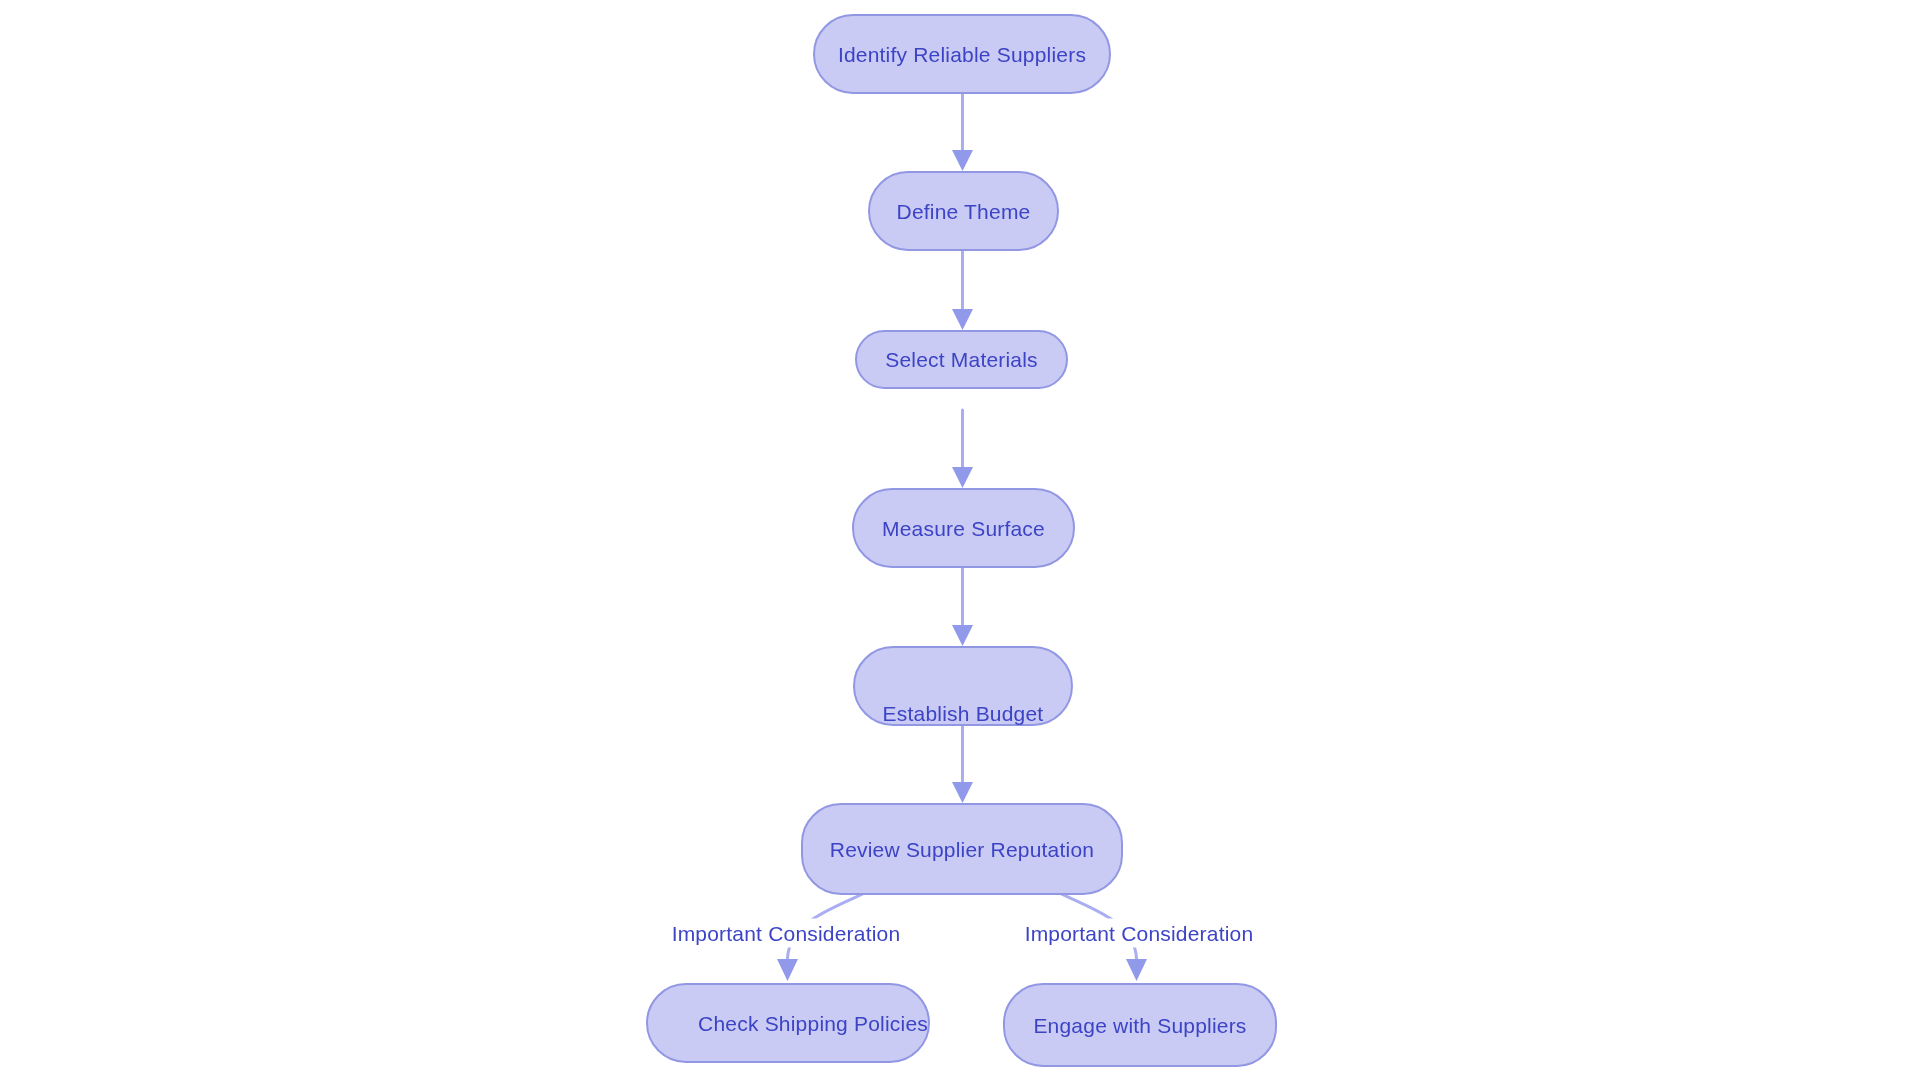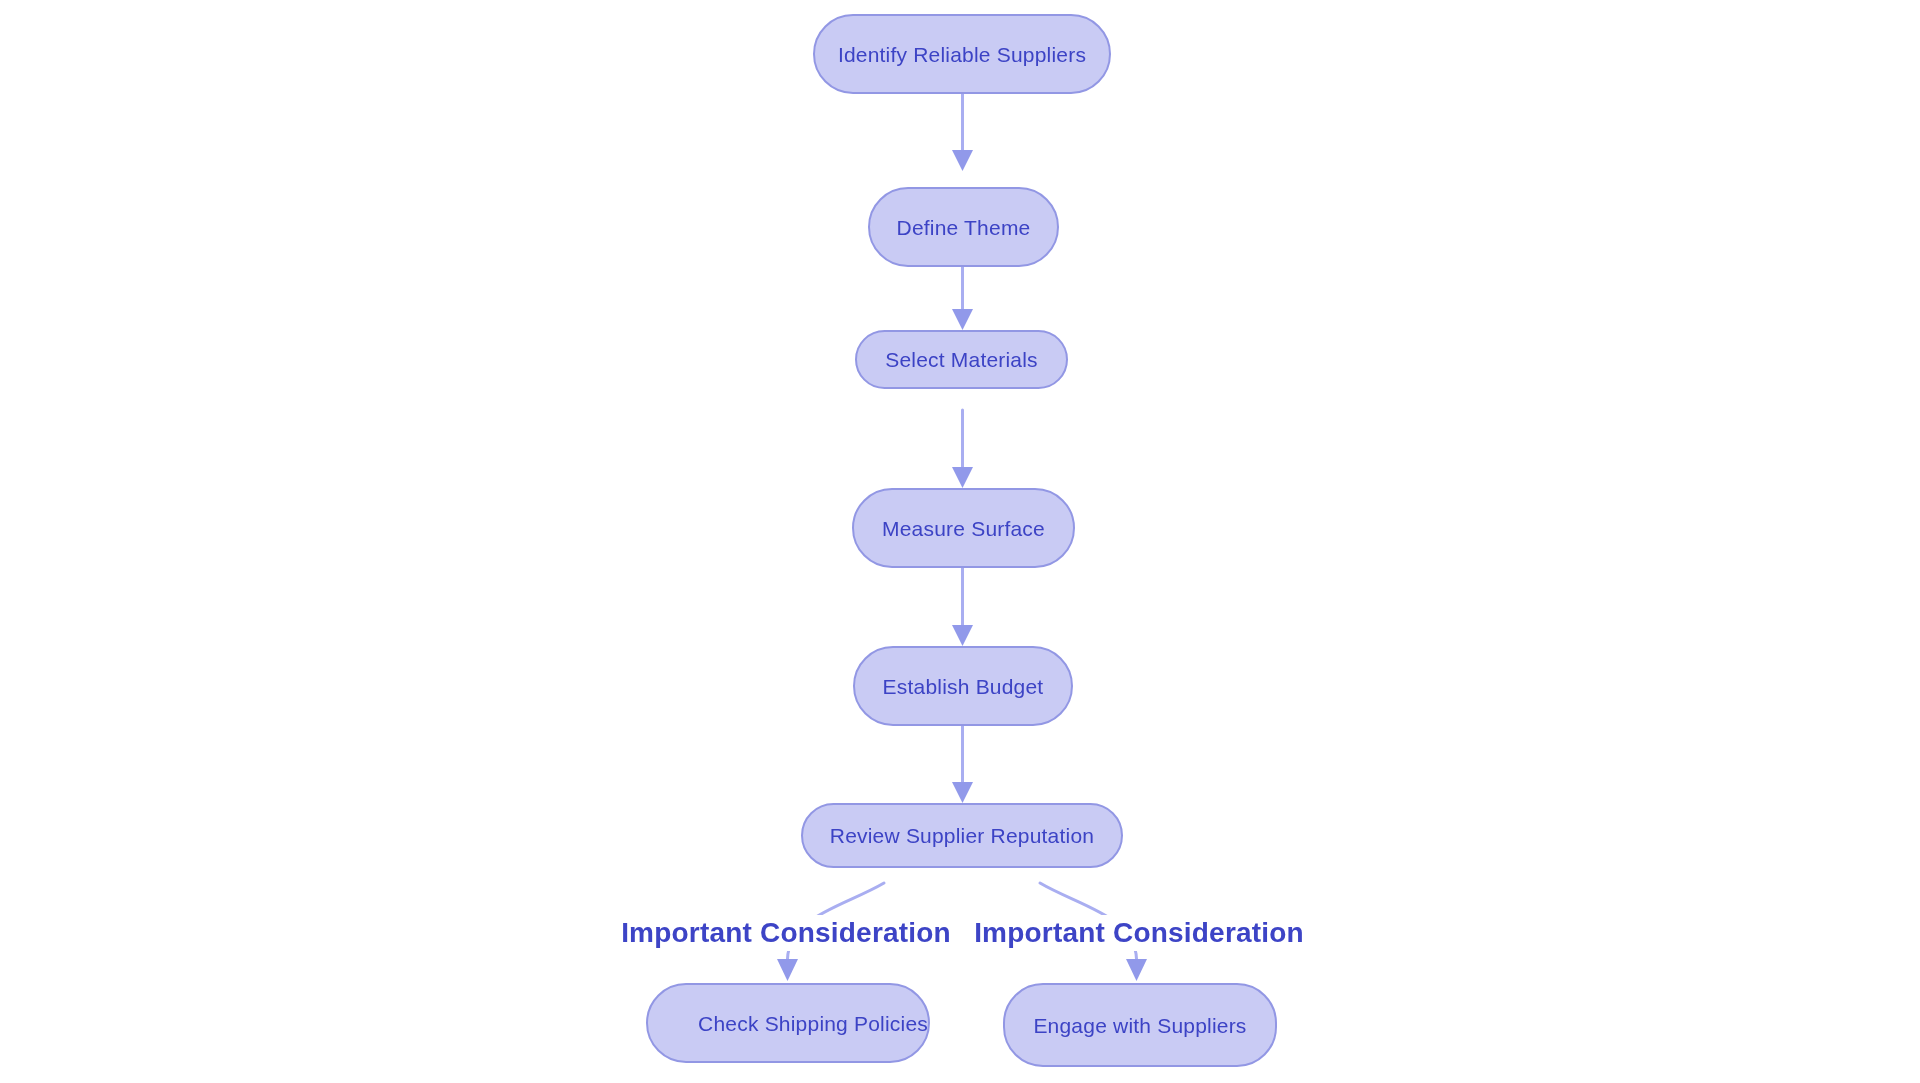--- a/index.html
+++ b/index.html
@@ -45,26 +45,25 @@
     align-items: center;
     justify-content: center;
     white-space: nowrap;
     letter-spacing: 0.2px;
   }
   .edge-label {
     position: absolute;
     transform: translate(-50%, -50%);
     background: #ffffff;
     color: var(--edge-label-text, #3d44c6);
-    font-size: 28px;
+    font-size: 21px;
     line-height: 1;
     padding: 4px 6px;
     white-space: nowrap;
     letter-spacing: 0.2px;
-    font-weight: bold;
   }
 </style>
 </head>
 <body>
 
 <div id="canvas">
 
   <svg id="edge-layer" viewBox="0 0 1920 1083" xmlns="http://www.w3.org/2000/svg">
 
     <line class="edge-line" x1="962.5" y1="94" x2="962.5" y2="152"></line>
@@ -86,37 +85,37 @@
     <polygon class="edge-arrow" points="777,959 798,959 787.5,981"></polygon>
 
     <path class="edge-line" d="M 1040 883 C 1079 906, 1135 916, 1136.5 959"></path>
     <polygon class="edge-arrow" points="1126,959 1147,959 1136.5,981"></polygon>
   </svg>
 
   <div class="node" style="left:813px; top:14px; width:298px; height:80px;text-align:center;">
     <span>Identify Reliable Suppliers</span>
   </div>
 
-  <div class="node" style="left:868px; top:171px; width:191px; height:80px;margin-top:16px;">
+  <div class="node" style="left:868px; top:171px; width:191px; height:80px;">
     <span>Define Theme</span>
   </div>
 
   <div class="node" style="left:855px; top:330px; width:213px; height:59px;">
     <span>Select Materials</span>
   </div>
 
   <div class="node" style="left:852px; top:488px; width:223px; height:80px;text-align:right;">
     <span>Measure Surface</span>
   </div>
 
-  <div class="node" style="left:853px; top:646px; width:220px; height:80px;">
+  <div class="node" style="left:853px; top:646px; width:220px; height:80px;align-items:flex-end;">
     <span>Establish Budget</span>
   </div>
 
-  <div class="node" style="left:801px; top:803px; width:322px; height:65px;">
+  <div class="node" style="left:801px; top:803px; width:322px; height:92px;">
     <span>Review Supplier Reputation</span>
   </div>
 
   <div class="node" style="left:646px; top:983px; width:284px; height:80px;justify-content:flex-end;">
     <span>Check Shipping Policies</span>
   </div>
 
   <div class="node" style="left:1003px; top:983px; width:274px; height:84px;">
     <span>Engage with Suppliers</span>
   </div>

